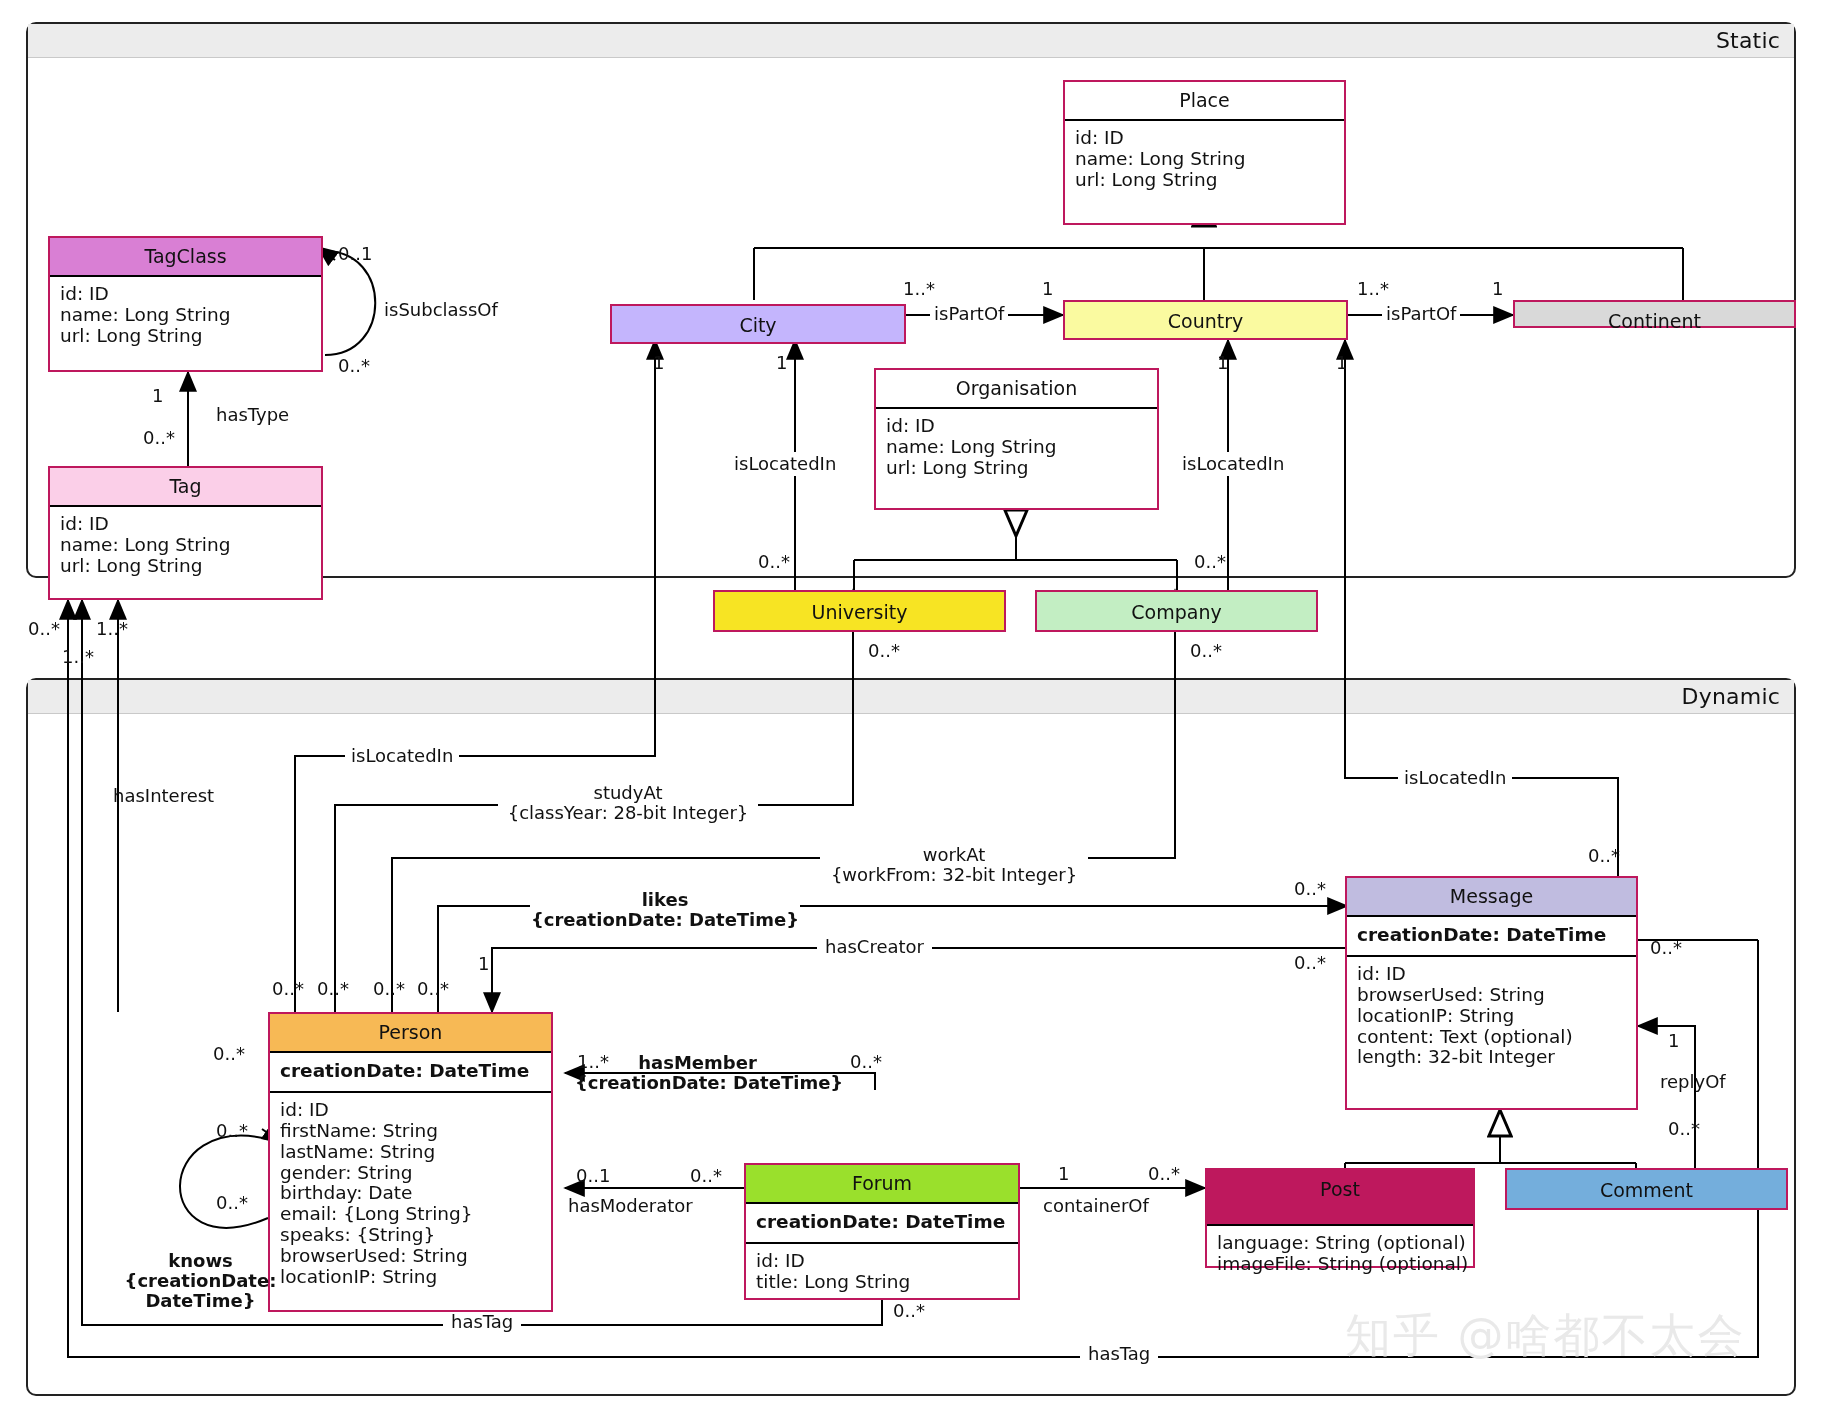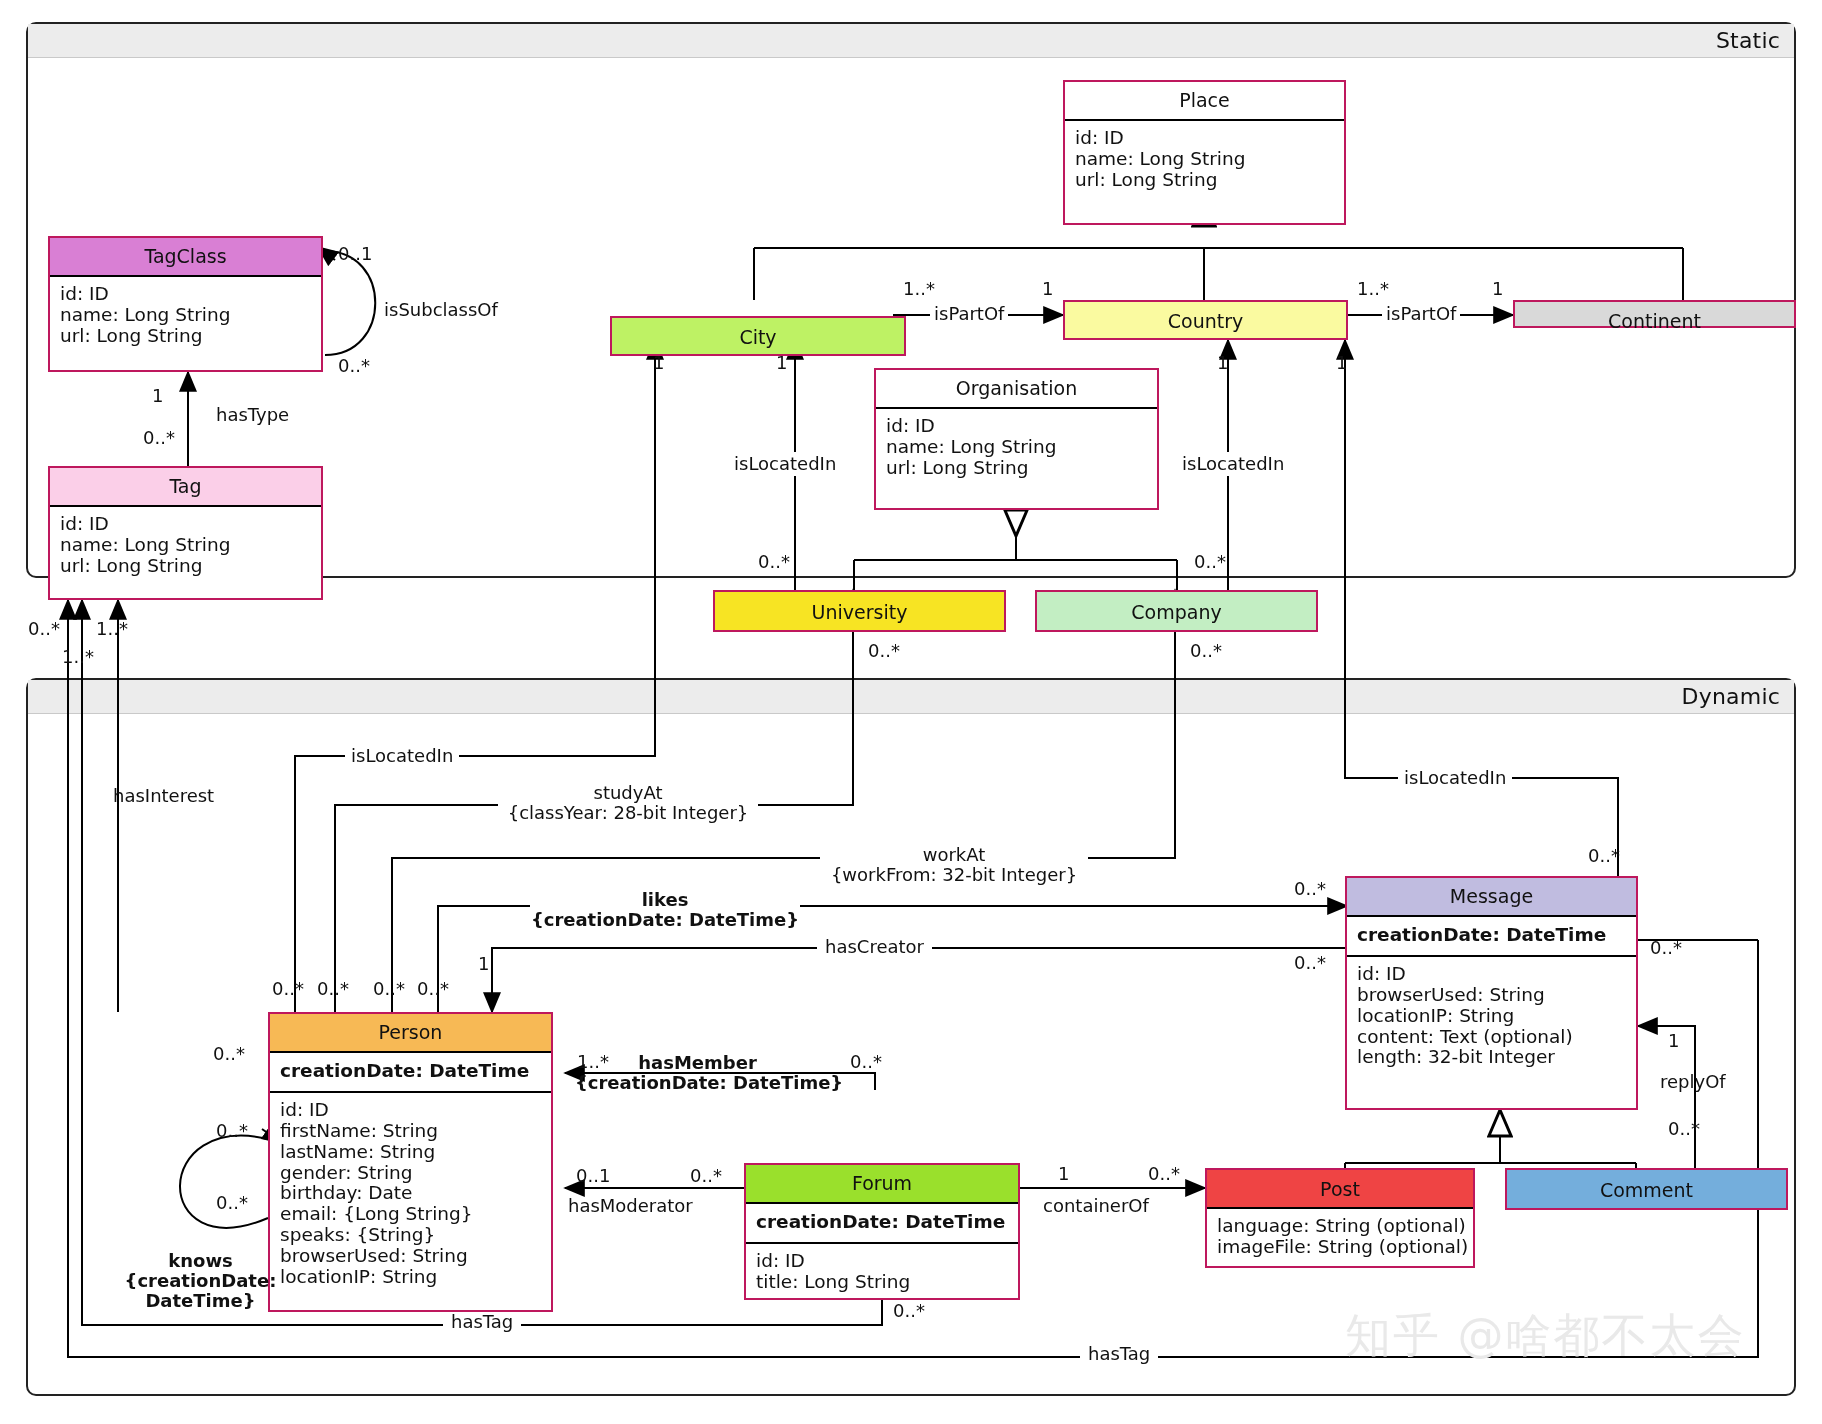--- a/index.html
+++ b/index.html
@@ -206,21 +206,21 @@
   <div class="node" style="left:1063px; top:80px; width:283px; height:145px;">
     <div class="title">Place</div>
     <div class="sep"></div>
     <div class="compart">
       <div>id: ID</div>
       <div>name: Long String</div>
       <div>url: Long String</div>
     </div>
   </div>
 
-  <div class="node" style="left:610px; top:316px; width:296px; height:40px; background:#bef264;">
+  <div class="node" style="left:610px; top:304px; width:296px; height:40px; background:#c4b5fd;">
     <div class="title" style="padding-top:8px;">City</div>
   </div>
 
   <div class="node" style="left:1063px; top:300px; width:285px; height:40px; background:#fafaa0;">
     <div class="title" style="padding-top:8px;">Country</div>
   </div>
 
   <div class="node" style="left:1513px; top:300px; width:283px; height:28px; background:#d9d9d9;">
     <div class="title" style="padding-top:8px;">Continent</div>
   </div>
@@ -300,21 +300,21 @@
     <div class="compart">
       <div>id: ID</div>
       <div>browserUsed: String</div>
       <div>locationIP: String</div>
       <div>content: Text (optional)</div>
       <div>length: 32-bit Integer</div>
     </div>
   </div>
 
   <div class="node" style="left:1205px; top:1168px; width:270px; height:100px;">
-    <div class="title" style="padding-top: 8px; padding-bottom: 7px; background: #ef4444;" style2="">Post</div>
+    <div class="title" style="padding-top: 8px; padding-bottom: 24px; background: #be185d;" style2="">Post</div>
     <div class="sep"></div>
     <div class="compart">
       <div>language: String (optional)</div>
       <div>imageFile: String (optional)</div>
     </div>
   </div>
 
   <div class="node" style="left:1505px; top:1168px; width:283px; height:42px; background:#74aedc;">
     <div class="title" style="padding-top:9px;">Comment</div>
   </div>

